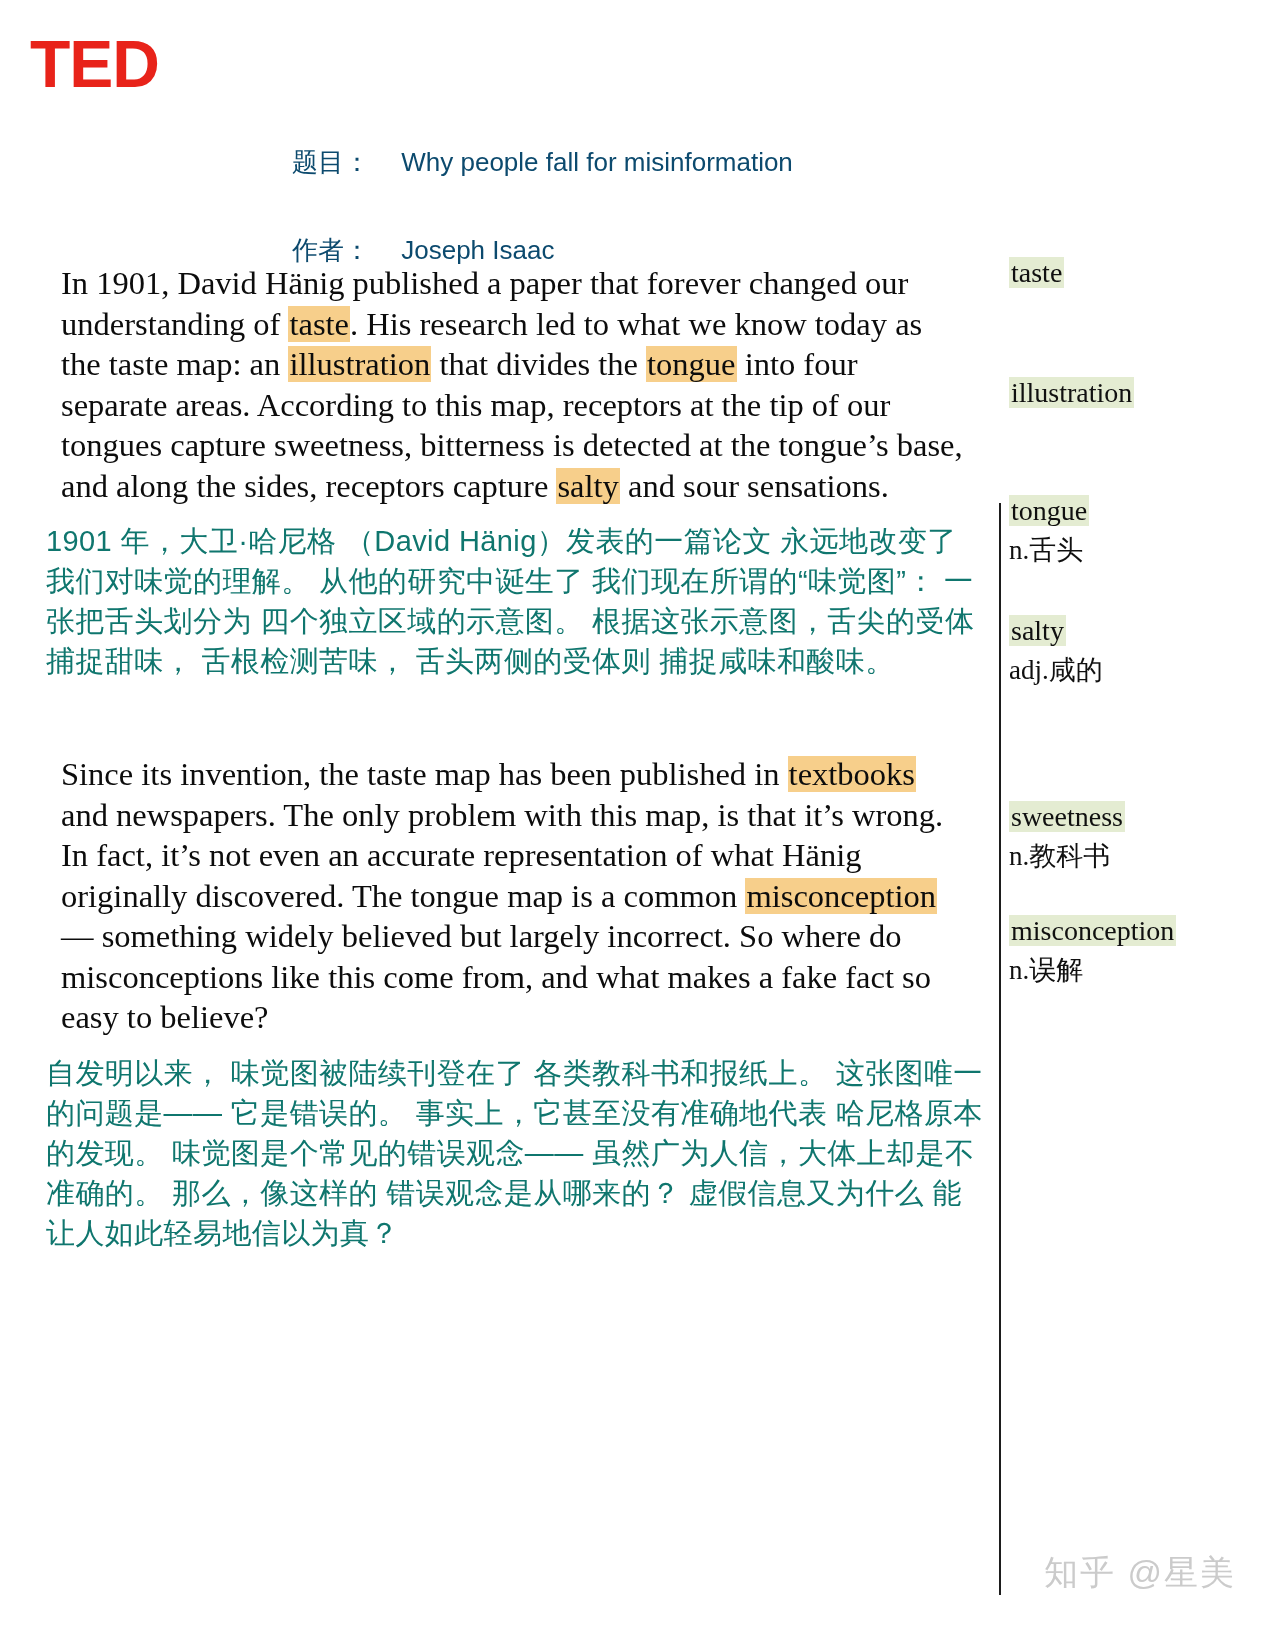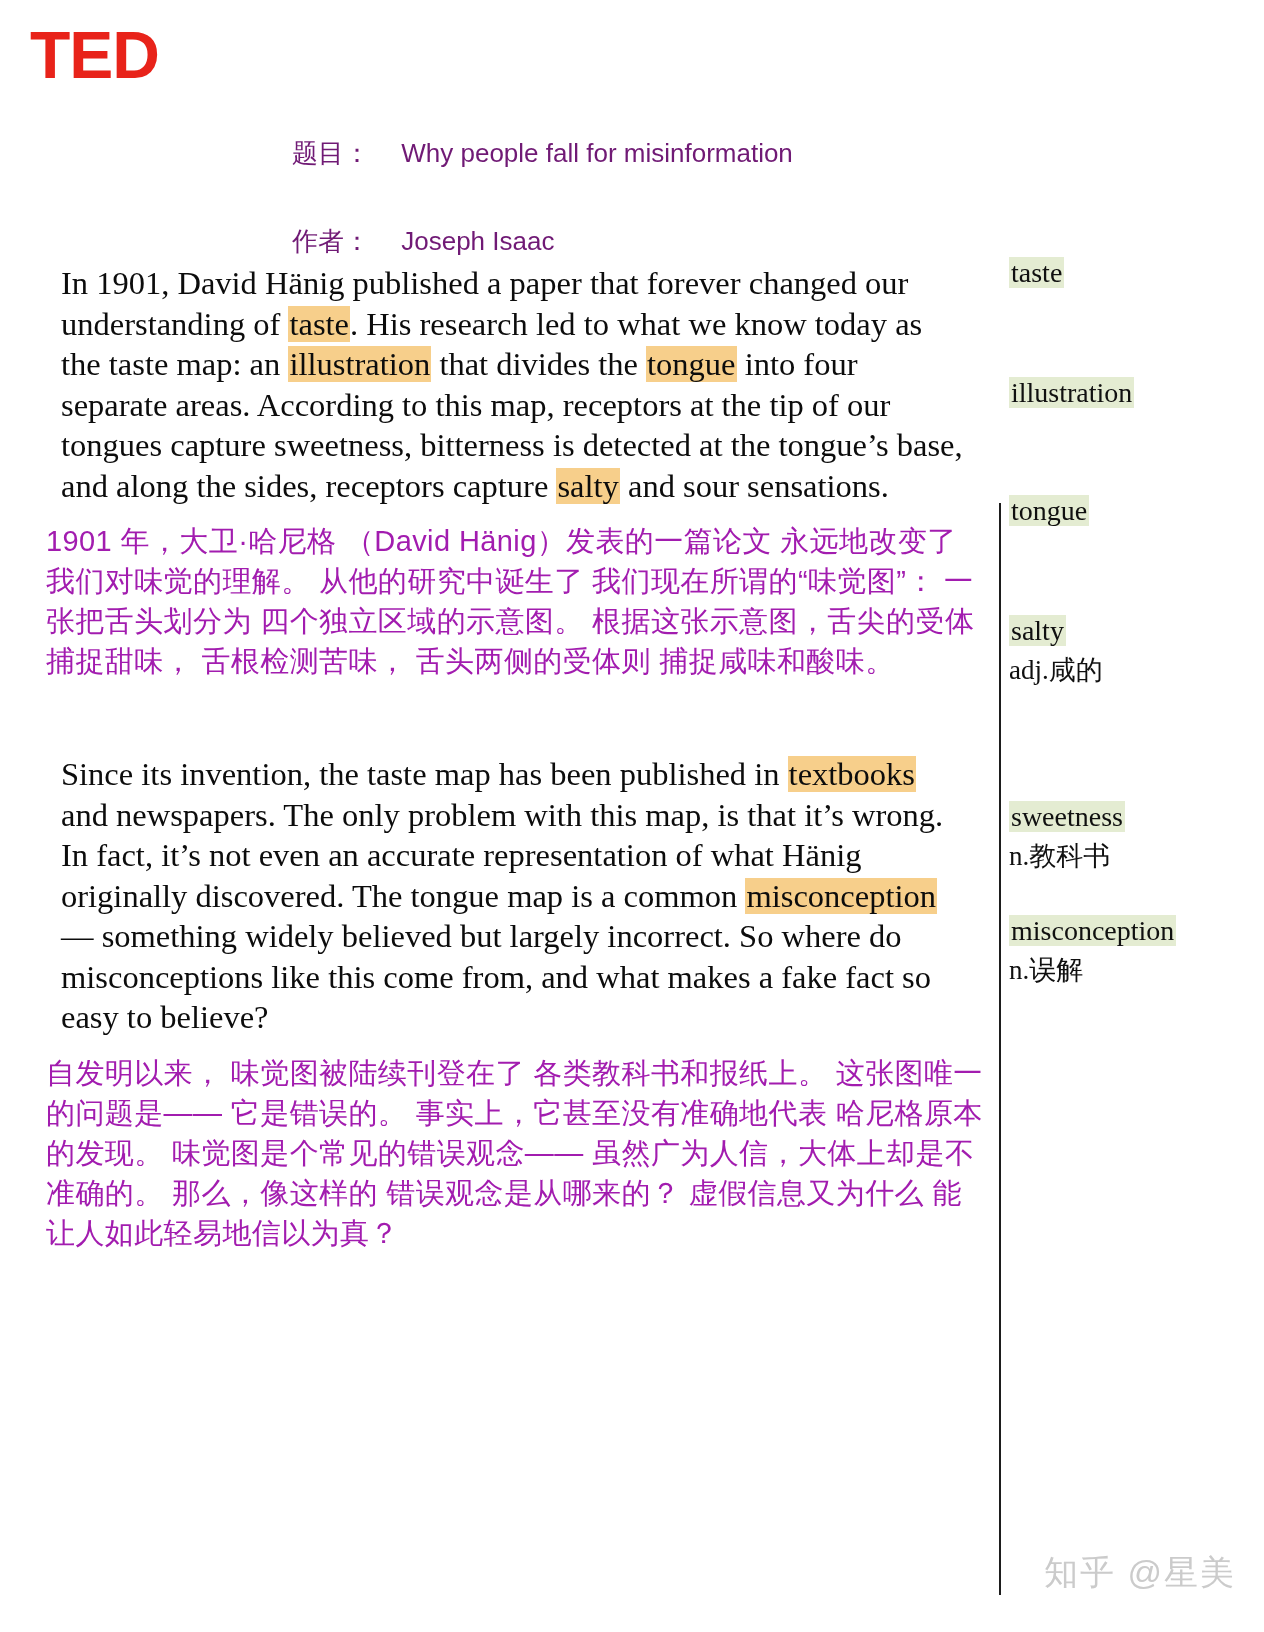--- a/index.html
+++ b/index.html
@@ -12,21 +12,21 @@
     height: 1632px;
     position: relative;
     overflow: hidden;
     font-family: "Liberation Serif", "DejaVu Serif", serif;
     color: #121212;
   }
 
   
   .header {
     position: absolute;
-    left: 0; top: 8px;
+    left: 0; top: 17px;
     width: 1024px;
     height: 230px;
   }
   .ted-logo {
     position: absolute;
     left: 30px;
     top: 14px;
     font-family: "Liberation Sans", "DejaVu Sans", sans-serif;
     font-weight: bold;
     font-size: 66px;
@@ -42,21 +42,21 @@
     font-weight: bold;
     font-size: 47px;
     letter-spacing: 1px;
     color: #0b0b0b;
     white-space: nowrap;
   }
   .meta-row {
     position: absolute;
     font-family: "Liberation Sans", "DejaVu Sans", sans-serif;
     font-size: 26px;
-    color: #701a75;
+    color: #0c4a6e;
     white-space: nowrap;
   }
   .meta-row.r1 { left: 292px; top: 128px; }
   .meta-row.r2 { left: 292px; top: 172px; margin-top: 44px; }
   .meta-label { display: inline-block; }
   .meta-value { display: inline-block; margin-left: 24px; }
 
   
   .content {
     position: absolute;
@@ -85,21 +85,21 @@
     font-size: 32.5px;
     line-height: 40.5px;
     color: #0c0c0c;
     text-align: left;
   }
   p.zh {
     margin: 0;
     font-family: "Liberation Sans", "DejaVu Sans", sans-serif;
     font-size: 29px;
     line-height: 40px;
-    color: #a21caf;
+    color: #0f766e;
     letter-spacing: 0.4px;
   }
   .para-block { margin-bottom: 0; }
   .gap { height: 58px; }
 
   mark.hl {
     background: #f7cf8b;
     color: inherit;
     padding: 0 1px;
   }
@@ -189,20 +189,21 @@
     <div class="vocab" style="top:8px;">
       <div><span class="word">taste</span></div>
     </div>
 
     <div class="vocab" style="top:128px;">
       <div><span class="word">illustration</span></div>
     </div>
 
     <div class="vocab" style="top:246px;">
       <div><span class="word">tongue</span></div>
+      <div class="def"><span class="pos">n.</span><span>舌头</span></div>
     </div>
 
     <div class="vocab" style="top:366px;">
       <div><span class="word">salty</span></div>
       <div class="def"><span class="pos">adj.</span><span>咸的</span></div>
     </div>
 
     <div class="vocab" style="top:552px;">
       <div><span class="word">sweetness</span></div>
       <div class="def"><span class="pos">n.</span><span>教科书</span></div>

